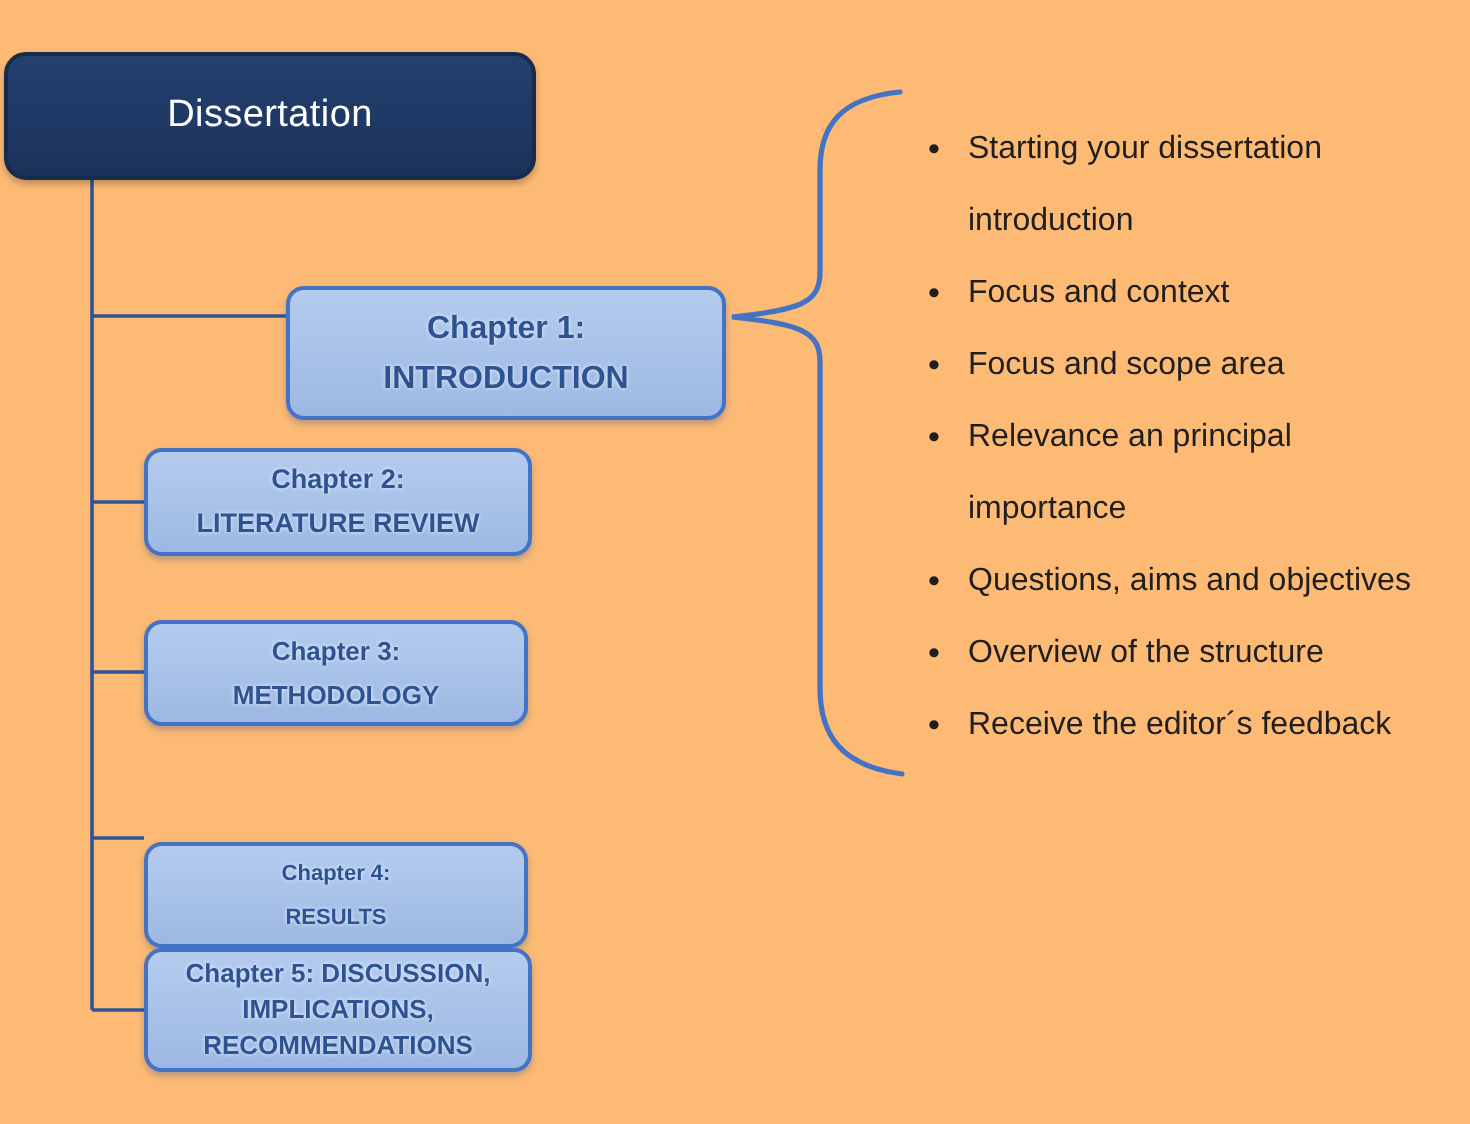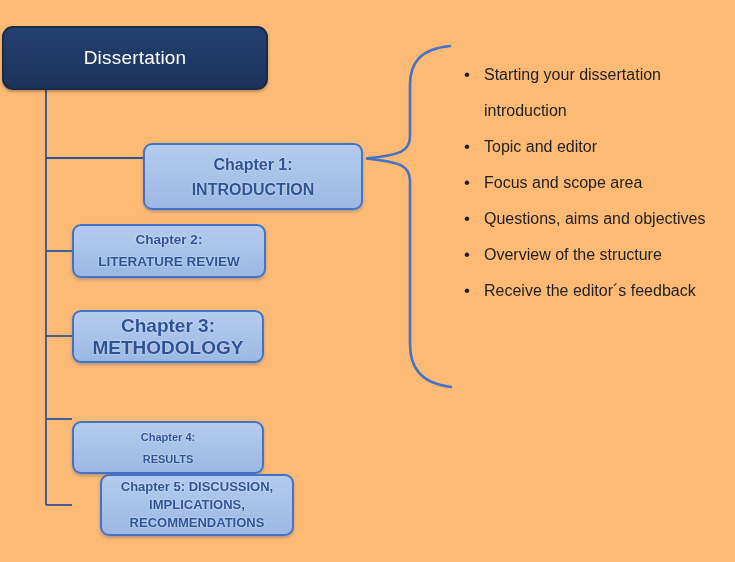--- a/index.html
+++ b/index.html
@@ -47,23 +47,23 @@
     justify-content: center;
     text-align: center;
     color: #2e5395;
     font-weight: bold;
     white-space: pre-line;
     box-shadow: 0 2px 3px rgba(60,90,150,0.35);
     text-shadow: 0 0 2px rgba(255,255,255,0.8);
   }
   .chapter-1 { left: 143px; top: 125px; width: 220px; height: 67px; font-size: 16px; line-height: 25px; margin-top: 18px; }
   .chapter-2 { left: 72px;  top: 224px; width: 194px; height: 54px; font-size: 13.5px; line-height: 22px; }
-  .chapter-3 { left: 72px;  top: 310px; width: 192px; height: 53px; font-size: 19px; line-height: 22px; }
+  .chapter-3 { left: 72px;  top: 310px; width: 192px; height: 53px; font-size: 13px; line-height: 22px; }
   .chapter-4 { left: 72px;  top: 393px; width: 192px; height: 53px; font-size: 11px; line-height: 22px; margin-top: 28px; }
-  .chapter-5 { left: 72px;  top: 474px; width: 194px; height: 62px; font-size: 13px;   line-height: 18px; margin-left: 28px; }
+  .chapter-5 { left: 72px;  top: 474px; width: 194px; height: 62px; font-size: 13px;   line-height: 18px; }
 
   ul.details-list {
     position: absolute;
     left: 460px; top: 57px;
     width: 278px;
     list-style: none;
     color: #1f1f1f;
     font-size: 16px;
   }
   ul.details-list li {
@@ -112,20 +112,21 @@
   <div class="chapter-box chapter-3">Chapter 3:
 METHODOLOGY</div>
   <div class="chapter-box chapter-4">Chapter 4:
 RESULTS</div>
   <div class="chapter-box chapter-5">Chapter 5: DISCUSSION,
 IMPLICATIONS,
 RECOMMENDATIONS</div>
 
   <ul class="details-list">
       <li>Starting your dissertation introduction</li>
-      <li>Topic and editor</li>
+      <li>Focus and context</li>
       <li>Focus and scope area</li>
+      <li>Relevance an principal importance</li>
       <li>Questions, aims and objectives</li>
       <li>Overview of the structure</li>
       <li>Receive the editor´s feedback</li>
     </ul>
 
 </div>
 
 </body></html>

